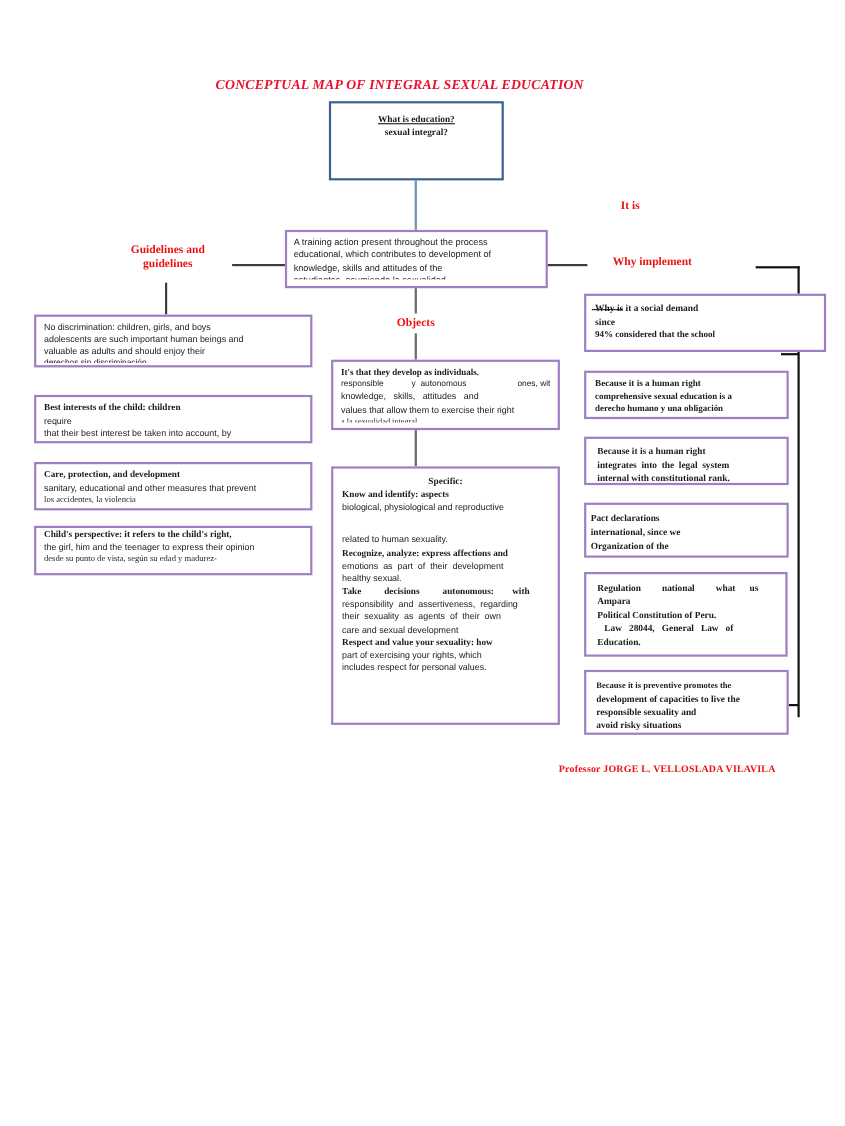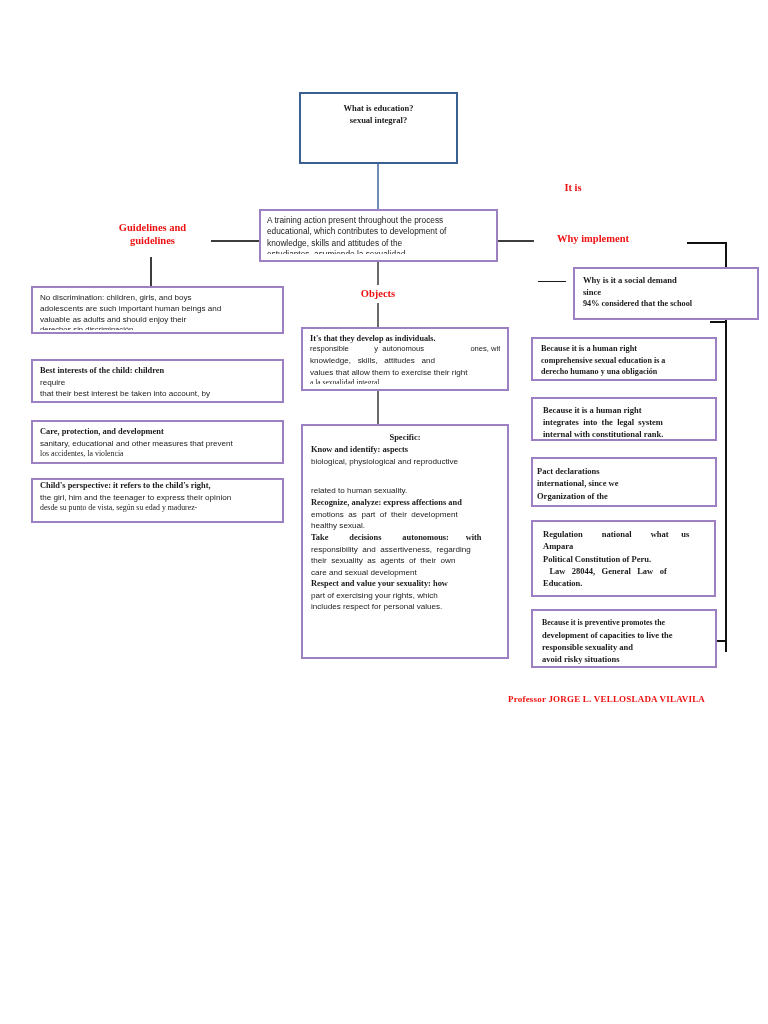--- a/index.html
+++ b/index.html
@@ -61,23 +61,24 @@
   .c-blue{background:#6d8fb5;}
   .c-dark{background:#3d3d3d;}
   .c-gray{background:#6a6a6a;}
   .c-black{background:#111111;}
 </style>
 </head>
 <body>
 
 <div id="canvas">
 
+  <div class="abs red-head" style="left:196px;top:70px;width:420px;font-size:12.5px;">CONCEPTUAL MAP OF INTEGRAL SEXUAL EDUCATION</div>
 
   <div class="abs box-blue" style="left:299px;top:92px;width:159px;height:72px;">
-    <div class="txt serif bold ctr" style="font-size:8.5px;margin-top:8px;line-height:1.45;">What is education?</div>
+    <div class="txt serif bold ctr" style="font-size:8.5px;margin-top:8px;line-height:1.45;text-decoration:underline;">What is education?</div>
     <div class="txt serif bold ctr" style="font-size:8.5px;line-height:1.45;">sexual integral?</div>
   </div>
 
   <div class="ln-v c-blue" style="left:377px;top:164px;width:2px;height:45px;"></div>
 
   <div class="abs box-purple" style="left:259px;top:209px;width:239px;height:53px;padding:4px 6px 0 6px;">
     <div class="txt" style="font-size:8.3px;line-height:1.38;">A training action present throughout the process</div>
     <div class="txt" style="font-size:8.3px;line-height:1.38;">educational, which contributes to development of</div>
     <div class="txt" style="font-size:8.3px;line-height:1.38;">knowledge, skills and attitudes of the</div>
     <div class="txt clip" style="font-size:8.3px;line-height:1.38;height:5px;">estudiantes, asumiendo la sexualidad</div>
@@ -159,21 +160,21 @@
   <div class="ln-h c-dark" style="left:498px;top:240px;width:36px;height:1.5px;"></div>
 
   <div class="abs red-label" style="left:533px;top:232px;width:120px;font-size:10.5px;">Why implement</div>
 
   <div class="ln-h c-black" style="left:687px;top:242px;width:40px;height:2px;"></div>
   <div class="ln-v c-black" style="left:725px;top:242px;width:1.6px;height:410px;"></div>
 
   <div class="ln-h c-black" style="left:710px;top:321px;width:16px;height:1.6px;"></div>
   <div class="ln-h c-black" style="left:715px;top:640px;width:11px;height:1.6px;"></div>
 
-  <div class="abs box-purple" style="left:531px;top:267px;width:186px;height:53px;padding:5px 8px 12px 8px;margin-left:42px;">
+  <div class="abs box-purple" style="left:531px;top:267px;width:220px;height:53px;padding:5px 8px 12px 8px;">
     <div class="txt serif bold" style="font-size:8.6px;line-height:1.42;position:relative;">Why is it a social demand</div>
     <div class="txt serif bold" style="font-size:8.6px;line-height:1.42;">since</div>
     <div class="txt serif bold" style="font-size:8.2px;line-height:1.42;">94% considered that the school</div>
   </div>
 
   <div class="abs" style="left:538px;top:281px;width:28px;height:1.2px;background:#1a1a1a;"></div>
 
   <div class="abs box-purple" style="left:531px;top:337px;width:186px;height:44px;padding:4px 8px 0 8px;">
     <div class="txt serif bold" style="font-size:8.3px;line-height:1.42;">Because it is a human right</div>
     <div class="txt serif bold" style="font-size:8.1px;line-height:1.42;">comprehensive sexual education is a</div>

